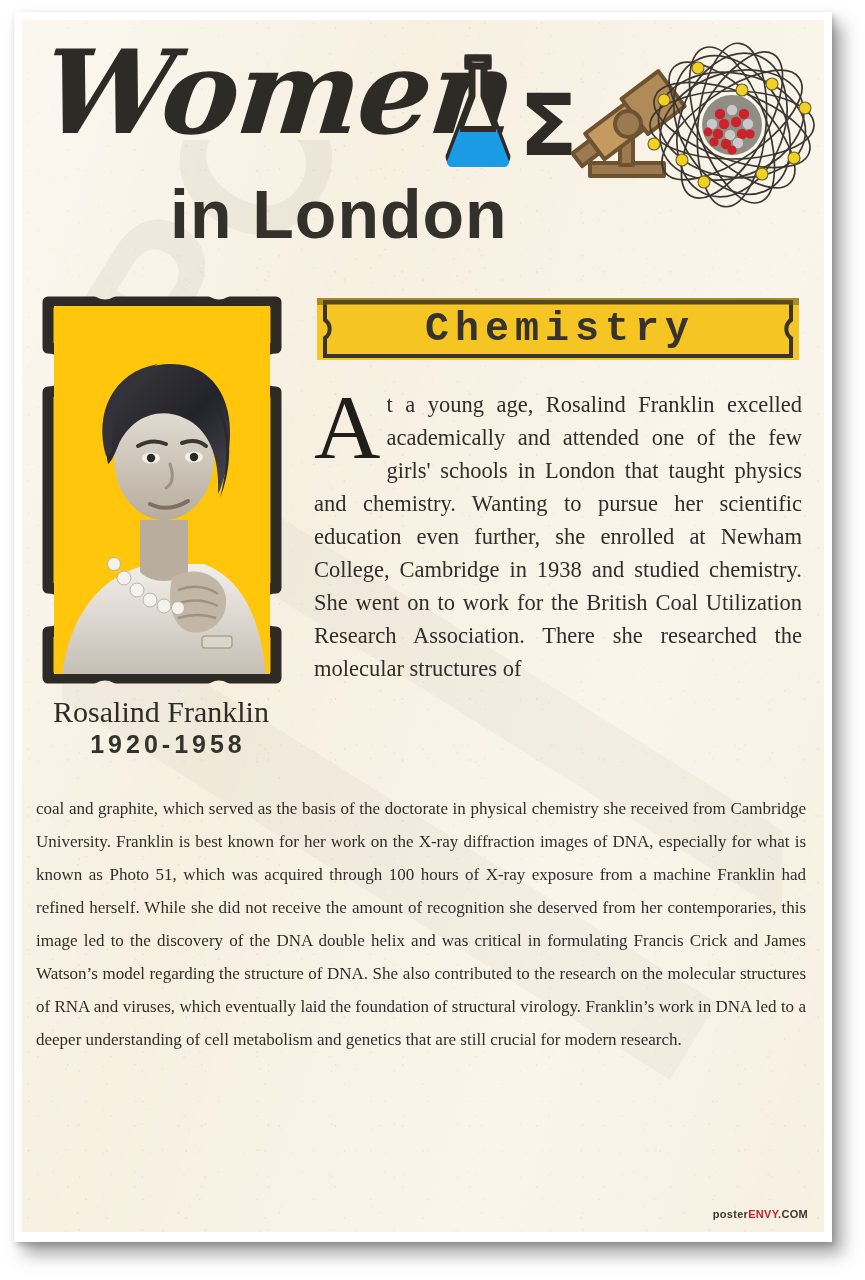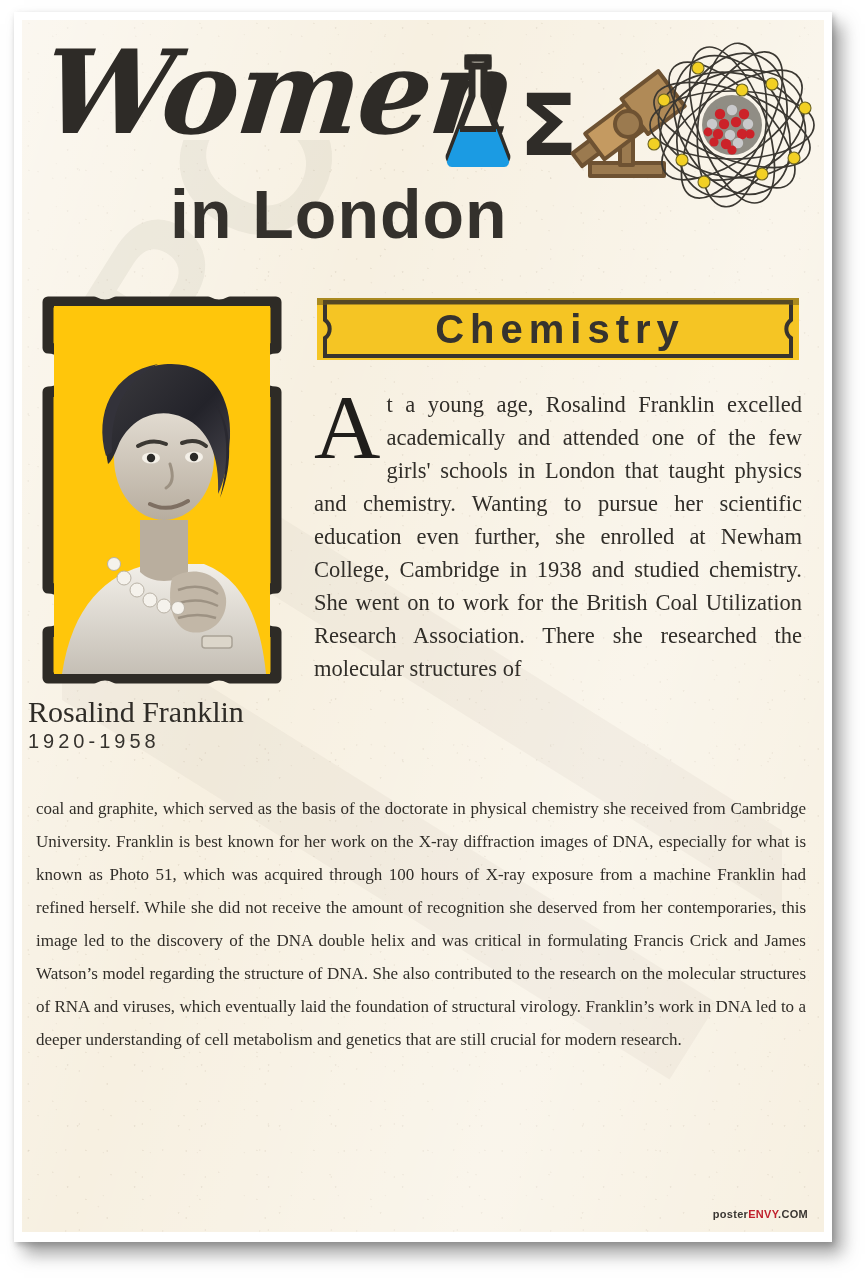--- a/index.html
+++ b/index.html
@@ -90,43 +90,44 @@
   .icon-telescope{position:absolute;left:530px;top:42px;width:140px;height:118px;}
   .icon-atom{position:absolute;left:620px;top:20px;width:180px;height:170px;}
   
   .banner{
     position:absolute;left:295px;top:278px;width:482px;height:62px;
   }
   .banner svg{position:absolute;inset:0;}
   .banner-label{
     position:absolute;inset:0;
     display:flex;align-items:center;justify-content:center;
-    font-family:Liberation Sans, sans-serif;
+    font-family:Liberation Mono, monospace;
     font-weight:bold;font-size:40px;letter-spacing:6px;
     color:#36332e;
     padding-left:4px;
     z-index:2;
   }
   
   .portrait-wrap{position:absolute;left:14px;top:270px;width:252px;height:400px;}
   .portrait-frame{position:absolute;inset:0;}
   .portrait-photo{
     position:absolute;left:18px;top:16px;width:216px;height:368px;
     overflow:hidden;background:#FFC60B;
   }
   .person-name{
     position:absolute;left:6px;top:676px;width:266px;
-    text-align:left;
+    text-align:center;
     font-family:"Liberation Serif", serif;
     font-size:30px;color:#2f2c27;line-height:1.05;
   }
   .person-dates{
     position:absolute;left:6px;top:710px;width:280px;
+    text-align:center;
     font-family:"Liberation Sans", sans-serif;
-    font-size:20px;font-weight:normal;letter-spacing:4px;color:#35322d;
+    font-size:25px;font-weight:bold;letter-spacing:4px;color:#35322d;
   }
   
   .body-col{
     position:absolute;left:292px;top:368px;width:488px;
     text-align:justify;
     font-family:"Liberation Serif", serif;
     font-size:22.5px;line-height:33px;color:#312e29;
     text-justify:inter-word;
   }
   .dropcap{

